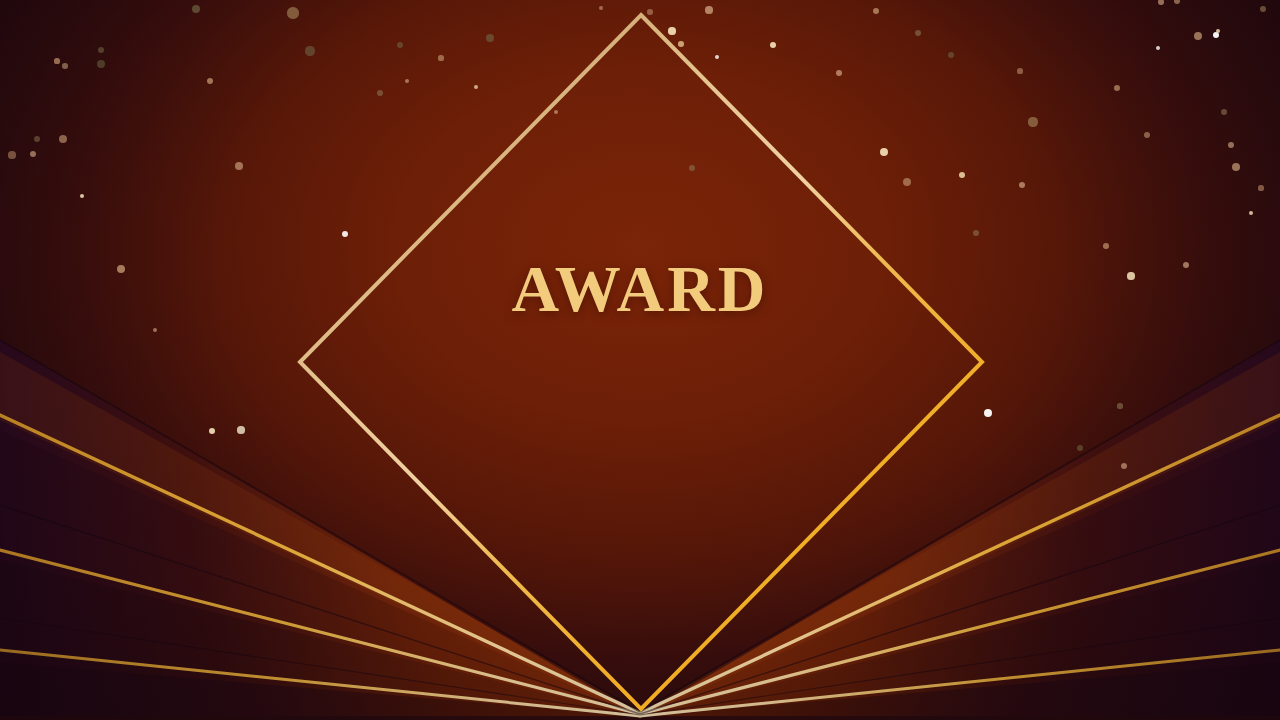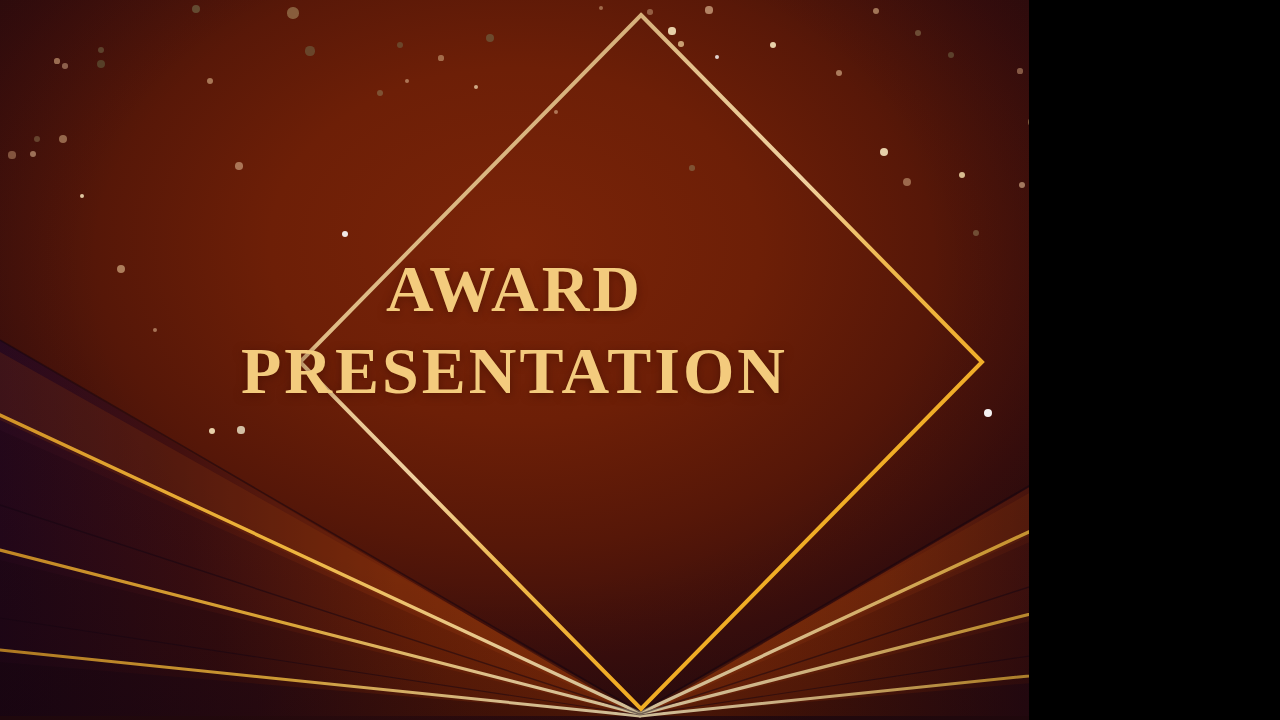--- a/index.html
+++ b/index.html
@@ -3,21 +3,21 @@
 <meta charset="utf-8">
 <title>Award Presentation Slide</title>
 <style>
   html, body {
     margin: 0;
     padding: 0;
     background: #000;
   }
   #slide {
     position: relative;
-    width: 1029px;
+    width: 1280px;
     height: 720px;
     overflow: hidden;
     font-family: "Liberation Sans", sans-serif;
     background: #7f1d1d;
   }
 
   
   .bg-base {
     position: absolute;
     inset: 0;
@@ -291,17 +291,16 @@
         <stop offset="78%" stop-color="#f0ad26"></stop>
         <stop offset="100%" stop-color="#f2ae1d"></stop>
       </linearGradient>
     </defs>
     <polygon points="641,15 982,362 641,709 300,362" fill="none" stroke="url(#dGrad)" stroke-width="4" stroke-linejoin="miter"></polygon>
   </svg>
 
   <div class="text-block">
     <h1 class="title">
       <span class="line1">AWARD</span>
-      <span class="line2">PRESENTATION</span>
     </h1>
   </div>
 
 </div>
 
 </body></html>

